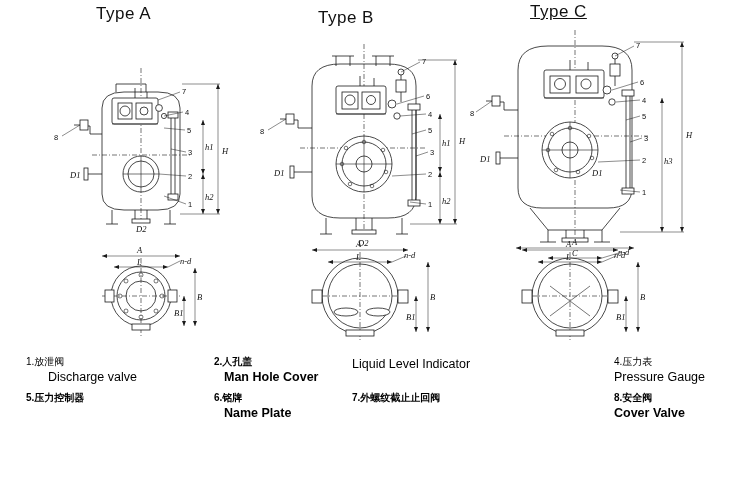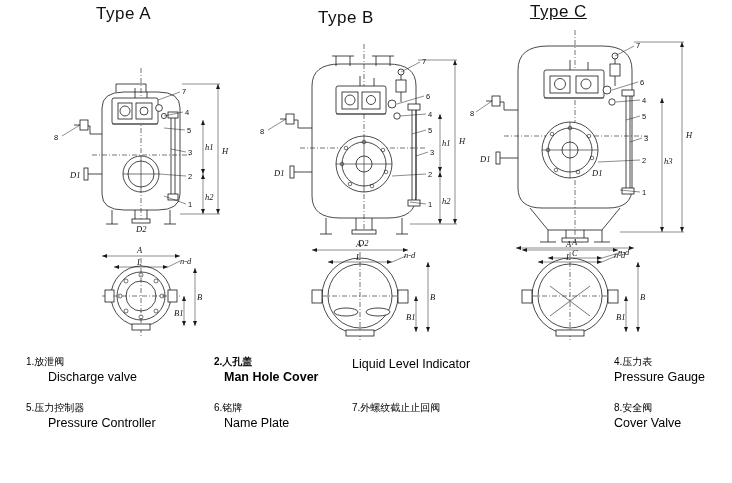--- a/index.html
+++ b/index.html
@@ -98,21 +98,21 @@
   .r2 .c3 { width: 262px; }
   .r2 .c4 { width: 100px; }
   .r1 .c1 .lg-en { margin-left: 22px; }
   .r1 .c2 .lg-en { margin-left: 10px; }
   .r1 .c3 .lg-en { margin-left: 0; }
   .r1 .c4 .lg-en { margin-left: 0; }
   .r2 .c1 .lg-en { margin-left: 22px; }
   .r2 .c2 .lg-en { margin-left: 10px; }
   .r2 .c3 .lg-en { margin-left: 0px; }
   .r2 .c4 .lg-en { margin-left: 0px; }
-  .legend-row.r2 { margin-top: 17px; }
+  .legend-row.r2 { margin-top: 7px; font-weight: bold; }
 </style>
 </head>
 <body>
 
 <div class="sheet">
 
   <div class="type-title" id="title-a">Type A</div>
   <div class="type-title" id="title-b">Type B</div>
   <div class="type-title" id="title-c">Type C</div>
 
@@ -476,21 +476,20 @@
       </div>
       <div class="legend-cell c4">
         <div class="lg-cn"><span>4.</span><span>压力表</span></div>
         <div class="lg-en">Pressure Gauge</div>
       </div>
     </div>
 
     <div class="legend-row r2">
       <div class="legend-cell c1">
         <div class="lg-cn"><span>5.</span><span>压力控制器</span></div>
-        <div class="lg-en">Pressure Controller</div>
       </div>
       <div class="legend-cell c2">
         <div class="lg-cn"><span>6.</span><span>铭牌</span></div>
         <div class="lg-en">Name Plate</div>
       </div>
       <div class="legend-cell c3">
         <div class="lg-cn"><span>7.</span><span>外螺纹截止止回阀</span></div>
       </div>
       <div class="legend-cell c4">
         <div class="lg-cn"><span>8.</span><span>安全阀</span></div>

